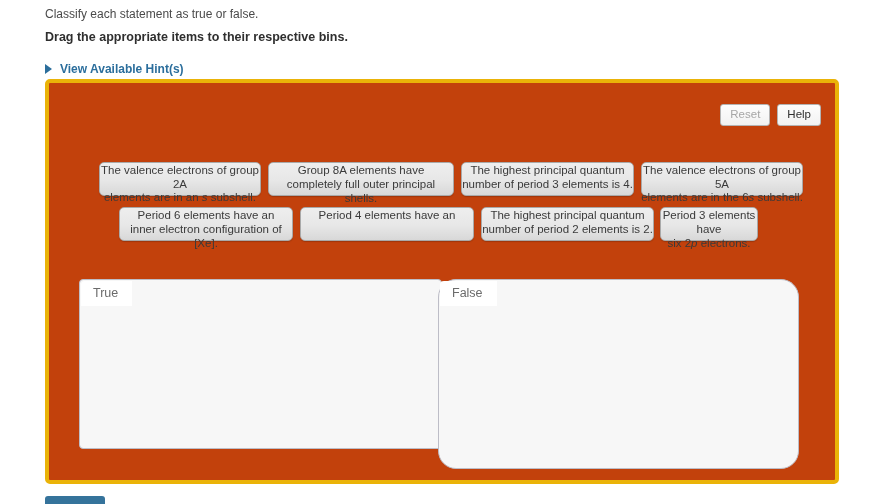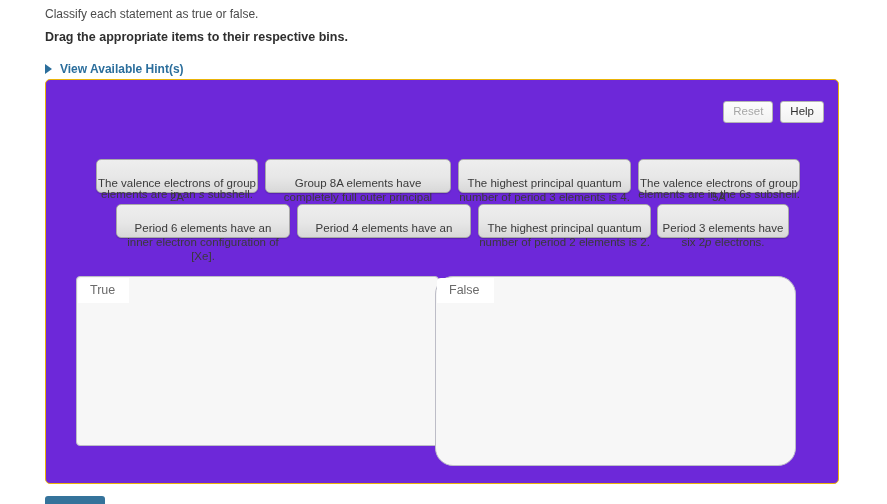--- a/index.html
+++ b/index.html
@@ -59,23 +59,23 @@
     white-space: nowrap;
   }
 
   
   .panel {
     position: absolute;
     left: 45px;
     top: 79px;
     width: 794px;
     height: 405px;
-    border: 1px solid #eab308;
+    border: 4px solid #eab308;
     border-radius: 5px;
-    background: #6d28d9;
+    background: #c2410c;
     box-sizing: border-box;
   }
 
   
   .toolbar {
     position: absolute;
     right: 14px;
     top: 21px;
     display: flex;
     gap: 7px;
@@ -104,21 +104,21 @@
     position: absolute;
     box-sizing: border-box;
     border: 1px solid #a9a9a9;
     border-radius: 5px;
     background: linear-gradient(to bottom, #eeeeee 0%, #e7e7e7 55%, #d8d8d8 100%);
     box-shadow: 0 1px 1px rgba(0,0,0,0.18);
     font-size: 11.5px;
     line-height: 14px;
     color: #3a3a3a;
     text-align: center;
-    padding-top: 16px;
+    padding-top: 0;
     cursor: move;
     user-select: none;
   }
   
   .tile.overflow {
     overflow: visible;
   }
   .tile .spill {
     position: absolute;
     left: -18px;
@@ -208,21 +208,21 @@
 
   <div class="tile" style="left:251px; top:124px; width:174px; height:34px;">
     <div>Period 4 elements have an</div>
   </div>
 
   <div class="tile" style="left:432px; top:124px; width:173px; height:34px;">
     <div>The highest principal quantum</div>
     <div>number of period 2 elements is 2.</div>
   </div>
 
-  <div class="tile" style="left:611px; top:124px; width:132px; height:34px;">
+  <div class="tile" style="left:611px; top:124px; width:98px; height:34px;">
     <div>Period 3 elements have</div>
     <div>six 2<em>p</em> electrons.</div>
   </div>
 
   <div class="bin" style="left:30px; top:196px; width:363px; height:170px;">
     <div class="bin-tab">True</div>
   </div>
 
   <div class="bin" style="left:389px; top:196px; width:361px; height:190px;border-radius:18px;">
     <div class="bin-tab">False</div>

